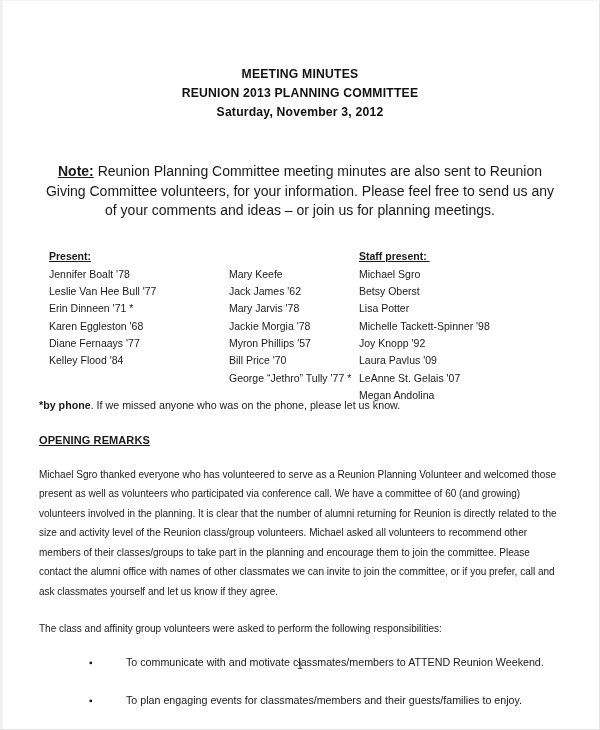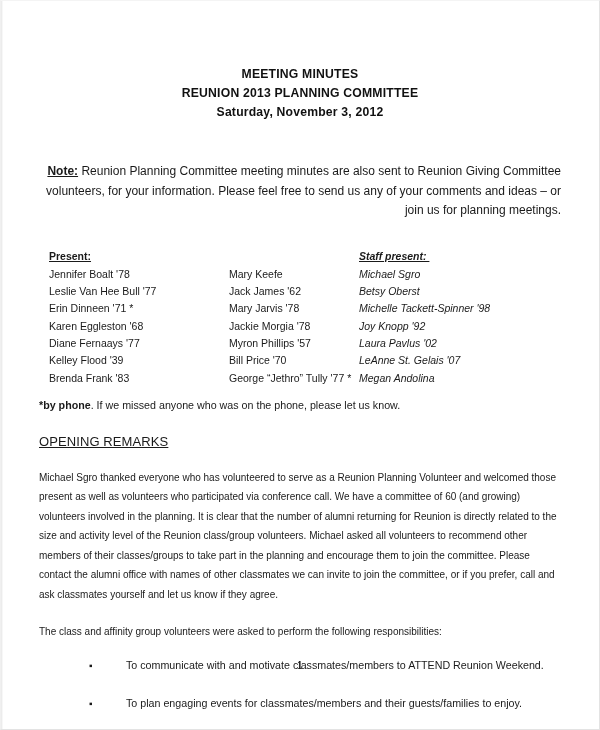--- a/index.html
+++ b/index.html
@@ -54,23 +54,23 @@
     letter-spacing: .2px;
     color: #111;
   }
   .title-line.date {
     font-size: 12.2px;
   }
 
   
   .note-para {
     margin-top: 40px;
-    font-size: 12px;
+    font-size: 14px;
     line-height: 19.5px;
-    text-align: right;
+    text-align: center;
     color: #1a1a1a;
   }
   .note-label {
     font-weight: bold;
     text-decoration: underline;
   }
 
   
   .attendees {
     margin-top: 27px;
@@ -78,21 +78,21 @@
     height: 136px;
   }
   .att-col {
     position: absolute;
     top: 0;
     font-size: 10.5px;
     line-height: 17.3px;
   }
   .att-col.col-1 { left: 10px; width: 180px; }
   .att-col.col-2 { left: 190px; width: 180px; }
-  .att-col.col-3 { left: 320px; width: 200px; font-style: italic; }
+  .att-col.col-3 { left: 320px; width: 200px; }
 
   .att-head {
     font-weight: bold;
     text-decoration: underline;
     margin-bottom: 1px;
     white-space: pre;
   }
   .att-name {
     white-space: nowrap;
   }
@@ -103,22 +103,22 @@
   
   .phone-note {
     margin-top: 12px;
     font-size: 10.7px;
     line-height: 19px;
   }
   .phone-note b { font-weight: bold; }
 
   .section-head {
     margin-top: 19px;
-    font-size: 13px;
-    font-weight: normal;
+    font-size: 11px;
+    font-weight: bold;
     text-decoration: underline;
     letter-spacing: .1px;
   }
 
   .body-para {
     margin-top: 19px;
     font-size: 10px;
     line-height: 19.5px;
     text-align: left;
   }
@@ -169,42 +169,42 @@
 
   <div class="attendees">
 
     <div class="att-col col-1">
       <div class="att-head">Present:</div>
       <div class="att-name">Jennifer Boalt '78</div>
       <div class="att-name">Leslie Van Hee Bull '77</div>
       <div class="att-name">Erin Dinneen '71 *</div>
       <div class="att-name">Karen Eggleston '68</div>
       <div class="att-name">Diane Fernaays '77</div>
-      <div class="att-name">Kelley Flood '39</div>
-      <div class="att-name">Brenda Frank '83</div>
+      <div class="att-name">Kelley Flood '84</div>
     </div>
 
     <div class="att-col col-2">
       <div class="att-head att-spacer">&nbsp;</div>
       <div class="att-name">Mary Keefe</div>
       <div class="att-name">Jack James '62</div>
       <div class="att-name">Mary Jarvis '78</div>
       <div class="att-name">Jackie Morgia '78</div>
       <div class="att-name">Myron Phillips '57</div>
       <div class="att-name">Bill Price '70</div>
       <div class="att-name">George “Jethro” Tully '77 *</div>
     </div>
 
     <div class="att-col col-3">
       <div class="att-head">Staff present: </div>
       <div class="att-name">Michael Sgro</div>
       <div class="att-name">Betsy Oberst</div>
+      <div class="att-name">Lisa Potter</div>
       <div class="att-name">Michelle Tackett-Spinner '98</div>
       <div class="att-name">Joy Knopp '92</div>
-      <div class="att-name">Laura Pavlus '02</div>
+      <div class="att-name">Laura Pavlus '09</div>
       <div class="att-name">LeAnne St. Gelais '07</div>
       <div class="att-name">Megan Andolina</div>
     </div>
 
   </div>
 
   <p class="phone-note"><b>*by phone</b><span>. If we missed anyone who was on the phone, please let us know.</span></p>
 
   <div class="section-head">OPENING REMARKS</div>
 

